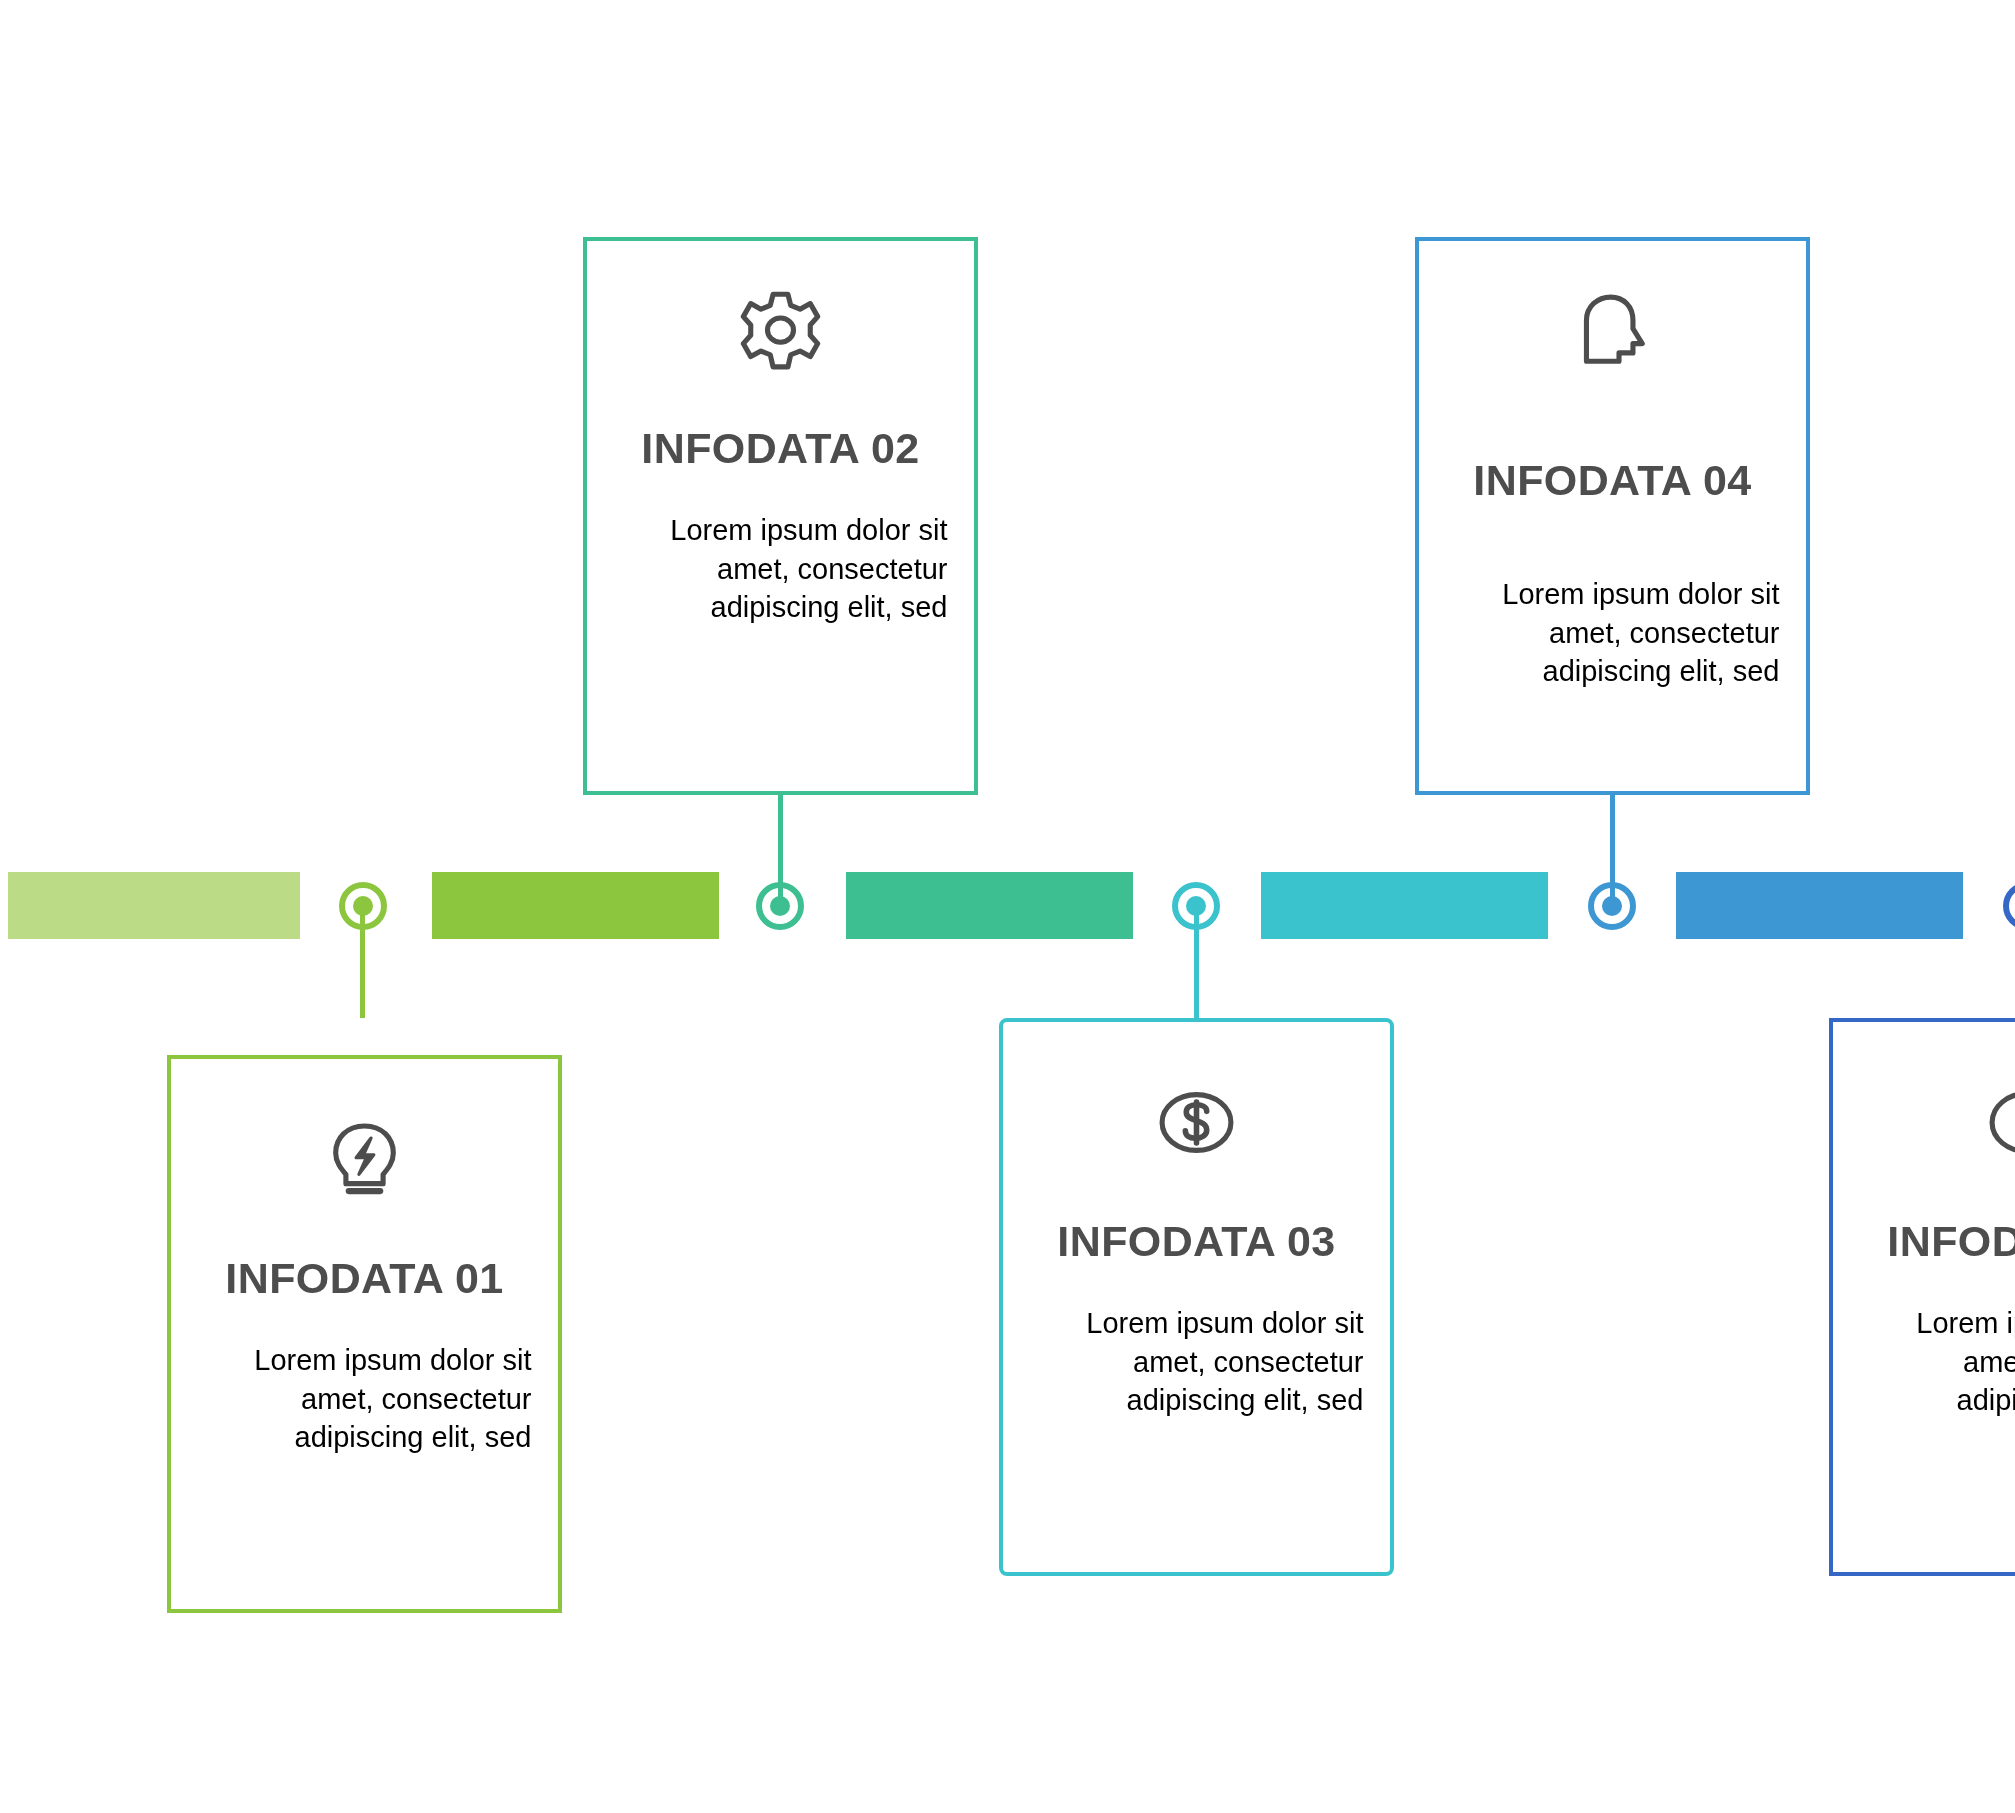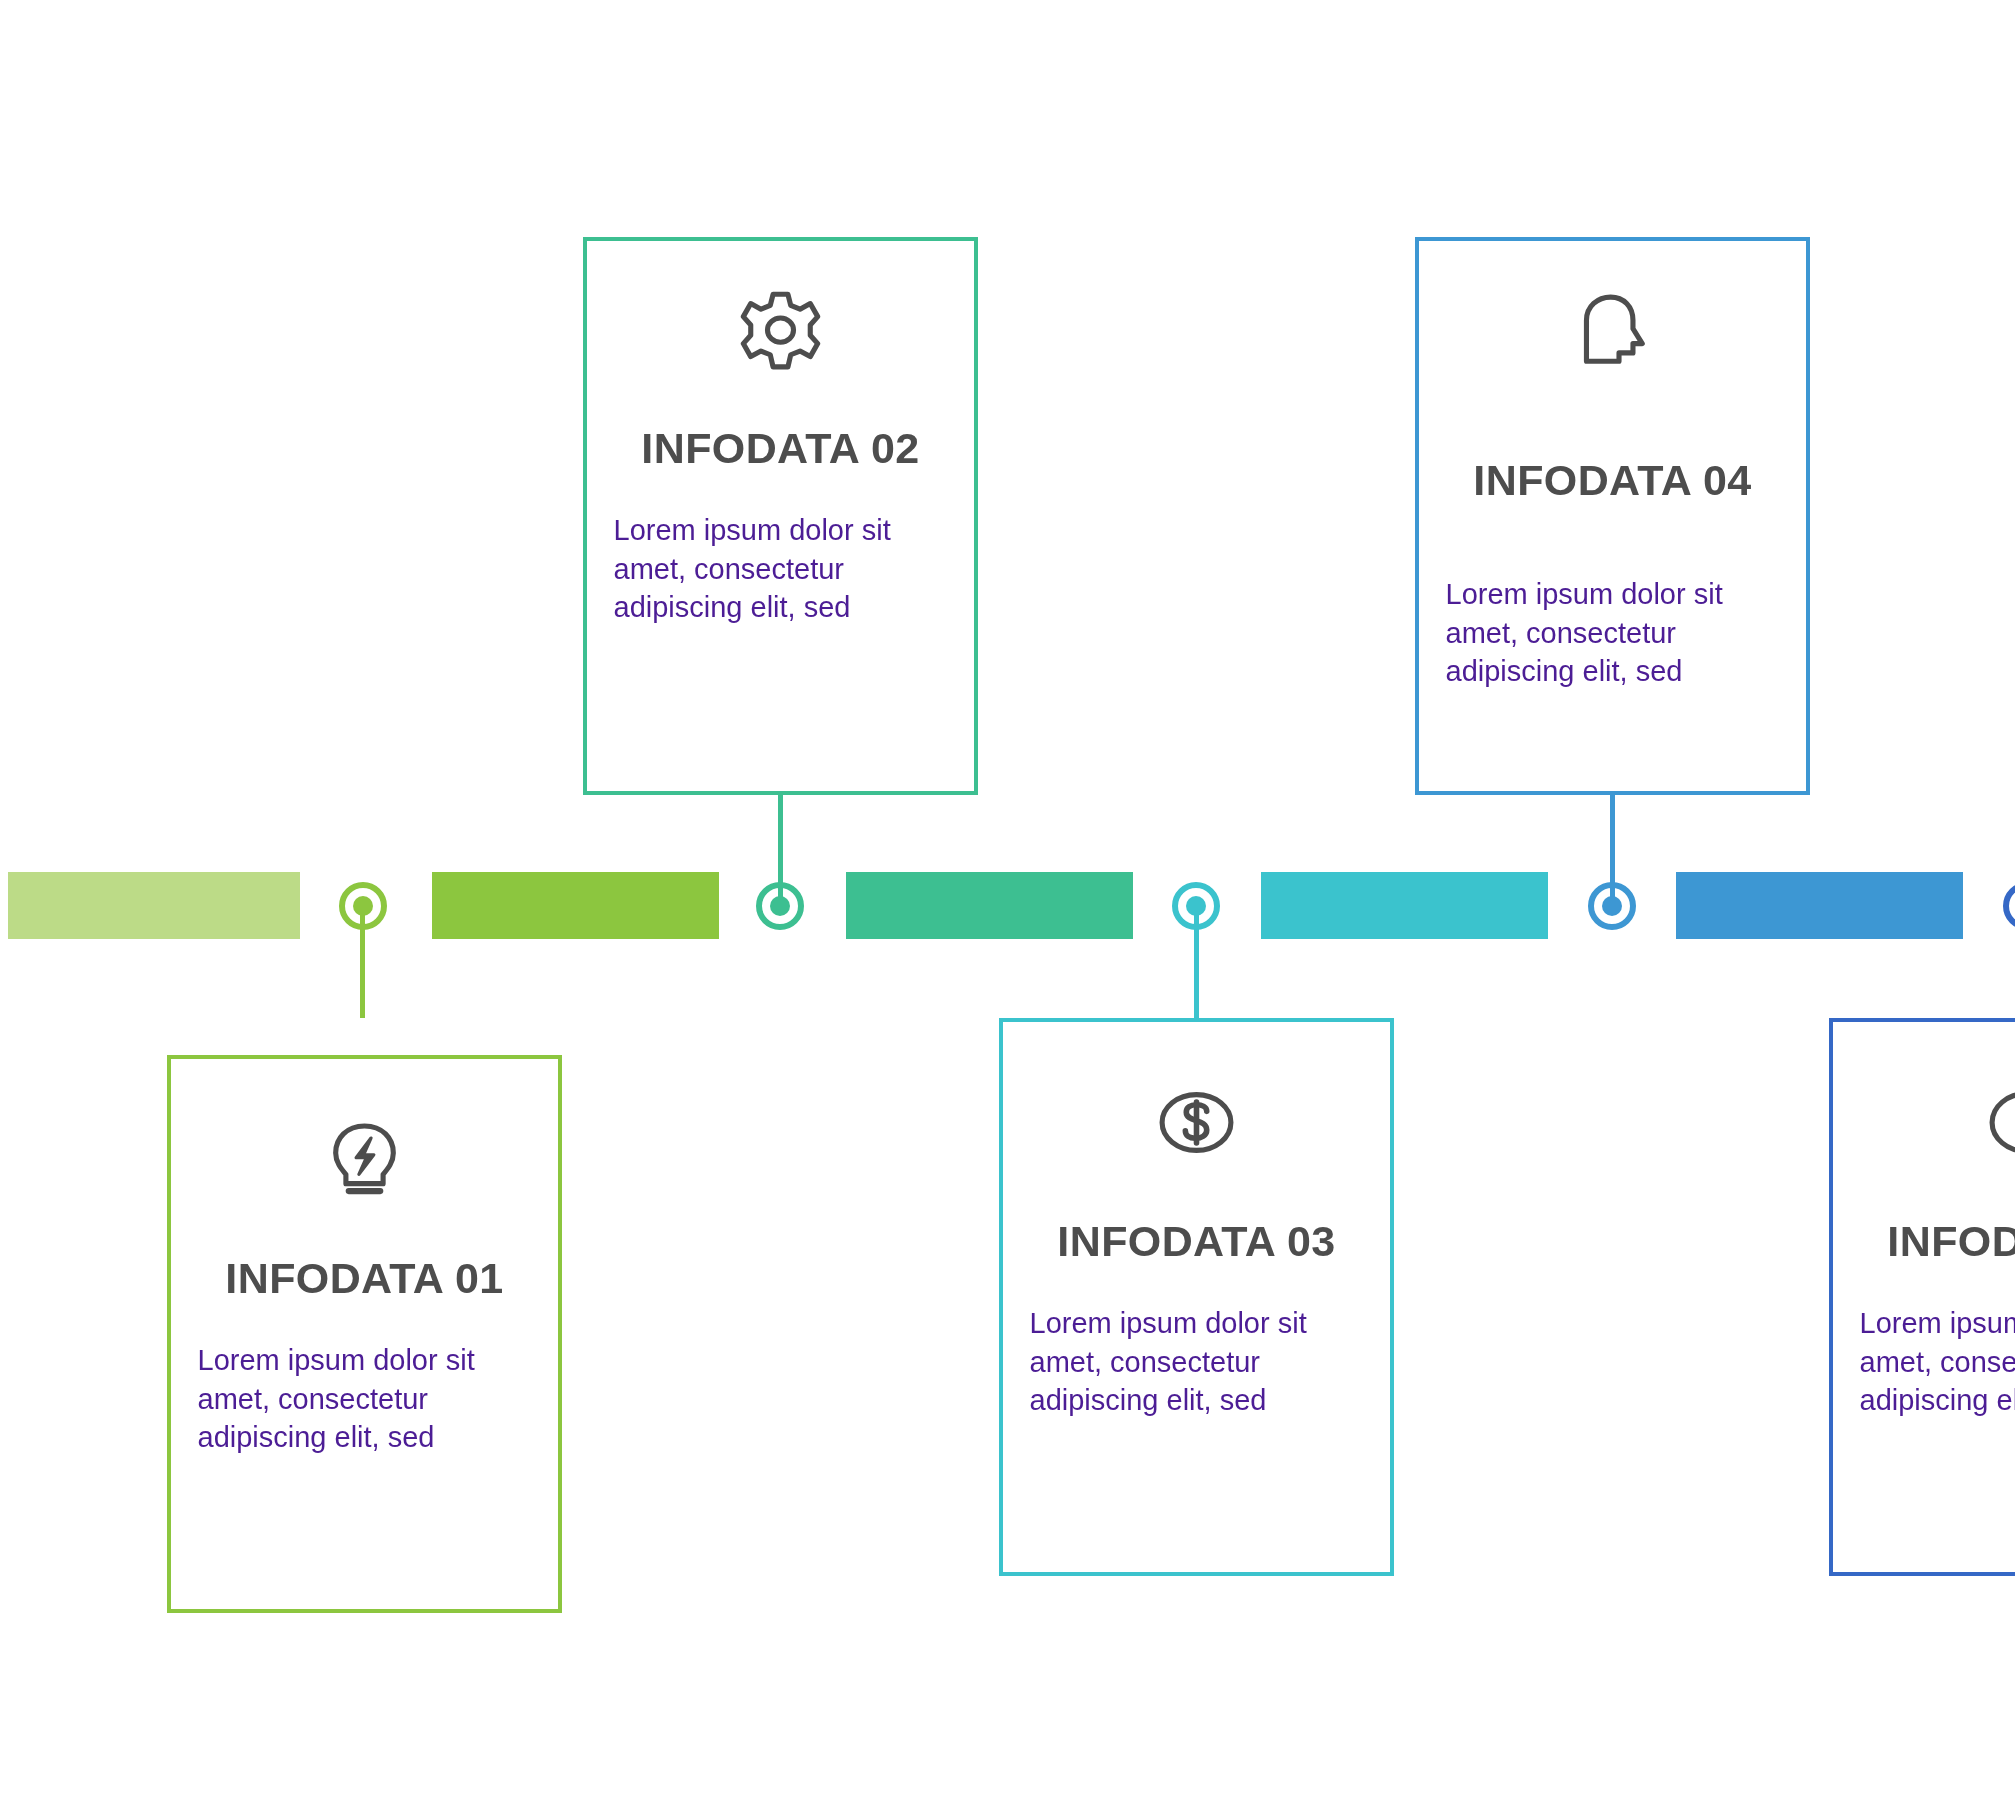--- a/index.html
+++ b/index.html
@@ -86,22 +86,22 @@
     font-weight: bold;
     color: #4d4d4d;
     letter-spacing: 0.4px;
     text-align: left;
     margin-top: 40px;
     white-space: nowrap;
   }
   .card-desc {
     font-size: 29px;
     line-height: 1.33;
-    color: #4c1d95;
-    text-align: left;
+    color: #000000;
+    text-align: right;
     margin-top: 38px;
     width: 334px;
     font-weight: normal;
   }
   
   .card.bottom .card-icon { margin-top: 48px; }
   .card.bottom .card-title { margin-top: 42px; }
   .card.bottom .card-desc  { margin-top: 38px; }
 </style>
 </head>
@@ -147,21 +147,21 @@
       <div class="card top" style="left: 583px; top: 237px; border-color: rgb(61, 191, 145);">
         <div class="card-icon">
           <svg viewBox="0 0 100 100" fill="none" stroke="#4d4d4d" stroke-width="5.5" stroke-linejoin="round" stroke-linecap="round">
             <path d="M42 10 L58 10 L61 22 L71 26 L82 20 L90 34 L82 43 L82 54 L90 63 L82 77 L71 71 L61 75 L58 88 L42 88 L39 75 L29 71 L18 77 L10 63 L18 54 L18 43 L10 34 L18 20 L29 26 L39 22 Z"></path>
             <ellipse cx="50" cy="48.5" rx="14" ry="13"></ellipse>
           </svg>
         </div>
         <div class="card-title">INFODATA 02</div>
         <div class="card-desc">Lorem ipsum dolor sit amet, consectetur adipiscing elit, sed</div>
       </div>
-      <div class="card bottom" style="left: 999px; top: 1018px; border-color: rgb(59, 195, 205);">
+      <div class="card bottom" style="left: 999px; top: 1018px; border-color: rgb(59, 195, 205); border-radius: 8px;">
         <div class="card-icon">
           <svg viewBox="0 0 100 100" fill="none" stroke="#4d4d4d" stroke-width="5.5" stroke-linejoin="round" stroke-linecap="round">
             <ellipse cx="50" cy="50" rx="37" ry="30"></ellipse>
             <path d="M50 28 L50 72" stroke-width="6"></path>
             <path d="M61 38 C61 33 56 31 50 31 C43 31 39 34 39 39 C39 50 61 46 61 58 C61 64 55 67 49 67 C42 67 38 64 38 59" stroke-width="6"></path>
           </svg>
         </div>
         <div class="card-title">INFODATA 03</div>
         <div class="card-desc">Lorem ipsum dolor sit amet, consectetur adipiscing elit, sed</div>
       </div>

